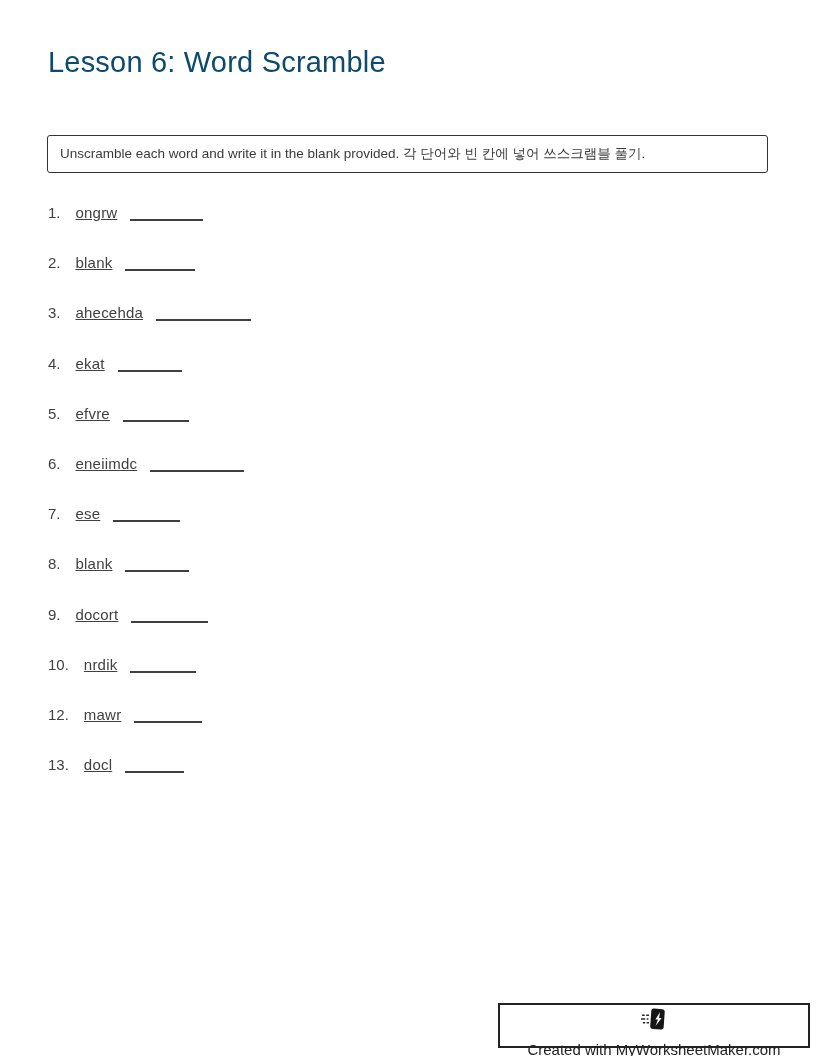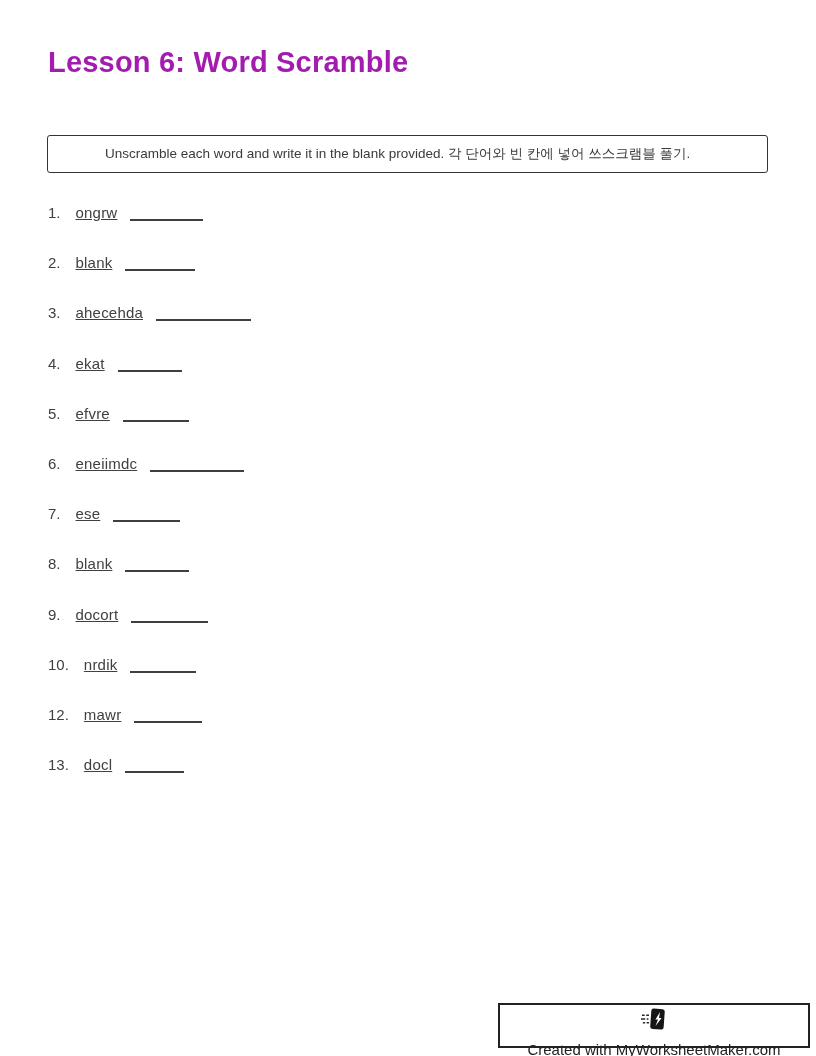--- a/index.html
+++ b/index.html
@@ -10,22 +10,22 @@
     background: #ffffff;
     font-family: "Liberation Sans", "DejaVu Sans", sans-serif;
     overflow: hidden;
     color: #404040;
   }
   .title {
     position: absolute;
     left: 48px;
     top: 46px;
     font-size: 29px;
-    font-weight: 700;
-    color: #a21caf;
+    font-weight: 400;
+    color: #0c4a6e;
     letter-spacing: 0.2px;
     white-space: nowrap;
   }
   .instruction-box {
     position: absolute;
     left: 47px;
     top: 135px;
     width: 721px;
     height: 38px;
     box-sizing: border-box;
@@ -33,21 +33,20 @@
     border-radius: 3px;
     display: flex;
     align-items: center;
     padding: 0 12px;
     background: #ffffff;
   }
   .instruction-text {
     font-size: 13.5px;
     color: #3a3a3a;
     white-space: nowrap;
-    margin-left: 45px;
   }
   .list {
     position: absolute;
     left: 48px;
     top: 204px;
   }
   .row {
     display: flex;
     align-items: baseline;
     height: 50.2px;

